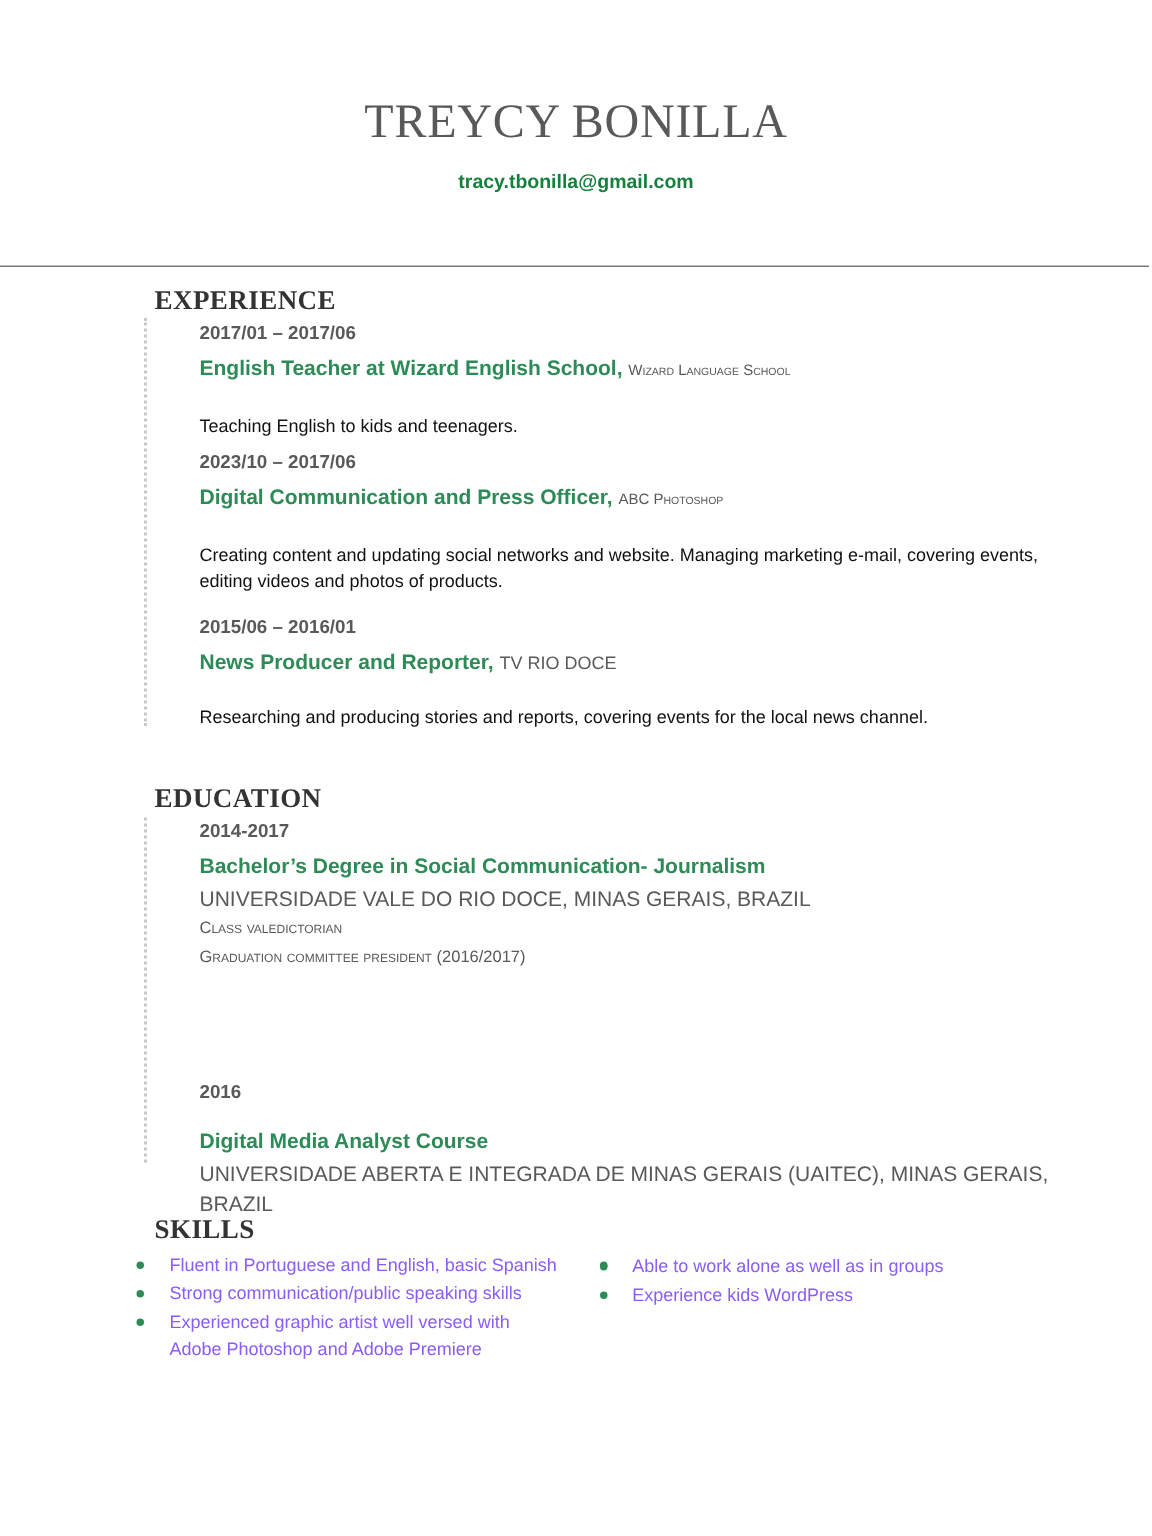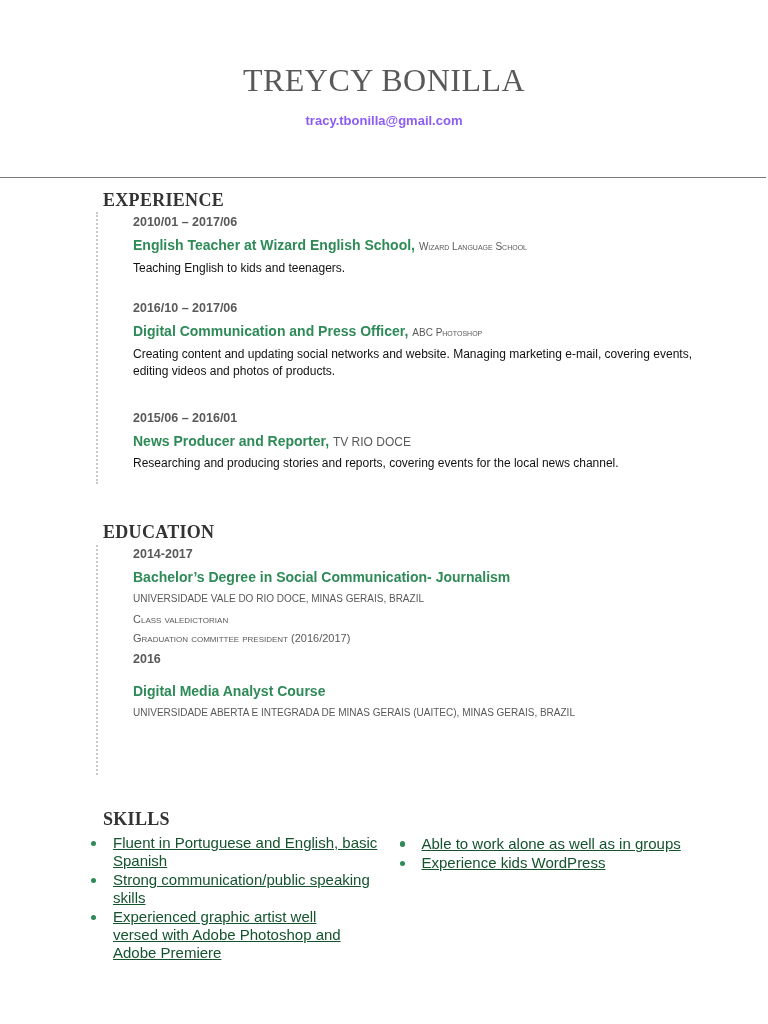--- a/index.html
+++ b/index.html
@@ -1,52 +1,52 @@
 <!DOCTYPE html>
 <html><head>
   <meta charset="utf-8">
   <style>
     html, body { margin: 0; padding: 0; background: #ffffff; }
     body { width: 768px; height: 1024px; position: relative; overflow: hidden; font-family: "Liberation Sans", sans-serif; color: #222; }
     .name { position: absolute; top: 62px; left: 0; width: 768px; text-align: center; font-family: "Liberation Serif", serif; font-size: 32px; color: #595959; letter-spacing: 0.5px; margin: 0; font-weight: normal; }
-    .email { position: absolute; top: 113px; left: 0; width: 768px; text-align: center; font-size: 13px; color: #8b5cf6; font-weight: bold; }
+    .email { position: absolute; top: 113px; left: 0; width: 768px; text-align: center; font-size: 13px; color: #15803d; font-weight: bold; }
     .rule { position: absolute; top: 177px; left: 0; width: 766px; height: 0; border-top: 1.5px solid #7a7a7a; }
     .section-title { position: absolute; left: 91px; font-family: "Liberation Serif", serif; font-weight: bold; font-size: 18px; color: #333; letter-spacing: 0.3px; margin: 12px; }
     .timeline { position: absolute; left: 96px; width: 0; border-left: 2px dotted #c8c8c8; }
     .entry { position: absolute; left: 133px; width: 580px; }
     .date { font-size: 12.5px; font-weight: bold; color: #595959; line-height: 16px; }
     .role { font-size: 14px; font-weight: bold; color: #2e8b57; line-height: 20px; margin-top: 5px; }
     .org { font-size: 10px; color: #595959; font-weight: normal; font-variant: small-caps; }
     .org-upper { font-size: 12px; color: #595959; font-weight: normal; }
-    .desc { font-size: 12px; color: #111; line-height: 17px; margin-top: 3px; }
-    .school { font-size: 10px; color: #595959; line-height: 20px; margin-top: 2px; }
+    .desc { font-size: 12px; color: #111; line-height: 17px; margin-top: 18px; }
+    .school { font-size: 14px; color: #595959; line-height: 20px; margin-top: 2px; }
     .honor { font-size: 11px; color: #595959; font-variant: small-caps; line-height: 18px; margin-top: 1px; }
     .skills { position: absolute; top: 834px; left: 91px; width: 600px; display: flex; }
     .skills ul { list-style: none; margin: 0; padding: 0; width: 300px; }
-    .skills li { position: relative; padding-left: 22px; font-size: 15px; color: #14532d; line-height: 18px; margin-bottom: 1px; text-decoration: underline; }
+    .skills li { position: relative; padding-left: 22px; font-size: 12px; color: #8b5cf6; line-height: 18px; margin-bottom: 1px; }
     .skills li .bullet { position: absolute; left: 0; top: 7px; width: 5px; height: 5px; border-radius: 50%; background: #2e8b57; }
   </style>
 </head>
 <body>
 
 <h1 class="name">TREYCY BONILLA</h1>
 <div class="email">tracy.tbonilla@gmail.com</div>
 <div class="rule"></div>
 
 <h2 class="section-title" style="top:178px;">EXPERIENCE</h2>
 <div class="timeline" style="top:212px;height:272px;"></div>
 
 <div class="entry" style="top:214px;">
-  <div class="date">2010/01 – 2017/06</div>
+  <div class="date">2017/01 – 2017/06</div>
   <div class="role"><span>English Teacher at Wizard English School,</span> <span class="org">Wizard Language School</span></div>
   <div class="desc">Teaching English to kids and teenagers.</div>
 </div>
 
 <div class="entry" style="top:300px;">
-  <div class="date">2016/10 – 2017/06</div>
+  <div class="date">2023/10 – 2017/06</div>
   <div class="role"><span>Digital Communication and Press Officer,</span> <span class="org">ABC Photoshop</span></div>
   <div class="desc">Creating content and updating social networks and website. Managing marketing e-mail, covering events, editing videos and photos of products.</div>
 </div>
 
 <div class="entry" style="top:410px;">
   <div class="date">2015/06 – 2016/01</div>
   <div class="role"><span>News Producer and Reporter,</span> <span class="org-upper">TV RIO DOCE</span></div>
   <div class="desc">Researching and producing stories and reports, covering events for the local news channel.</div>
 </div>
 
@@ -54,21 +54,21 @@
 <div class="timeline" style="top:545px;height:230px;"></div>
 
 <div class="entry" style="top:546px;">
   <div class="date">2014-2017</div>
   <div class="role">Bachelor’s Degree in Social Communication- Journalism</div>
   <div class="school">UNIVERSIDADE VALE DO RIO DOCE, MINAS GERAIS, BRAZIL</div>
   <div class="honor">Class valedictorian</div>
   <div class="honor">Graduation committee president (2016/2017)</div>
 </div>
 
-<div class="entry" style="top:651px;">
+<div class="entry" style="top:720px;">
   <div class="date">2016</div>
   <div class="role" style="margin-top:14px;">Digital Media Analyst Course</div>
   <div class="school">UNIVERSIDADE ABERTA E INTEGRADA DE MINAS GERAIS (UAITEC), MINAS GERAIS, BRAZIL</div>
 </div>
 
 <h2 class="section-title" style="top:797px;">SKILLS</h2>
 <div class="skills">
   <ul>
     <li><span class="bullet"></span><span>Fluent in Portuguese and English, basic Spanish</span></li>
     <li><span class="bullet"></span><span>Strong communication/public speaking skills</span></li>

